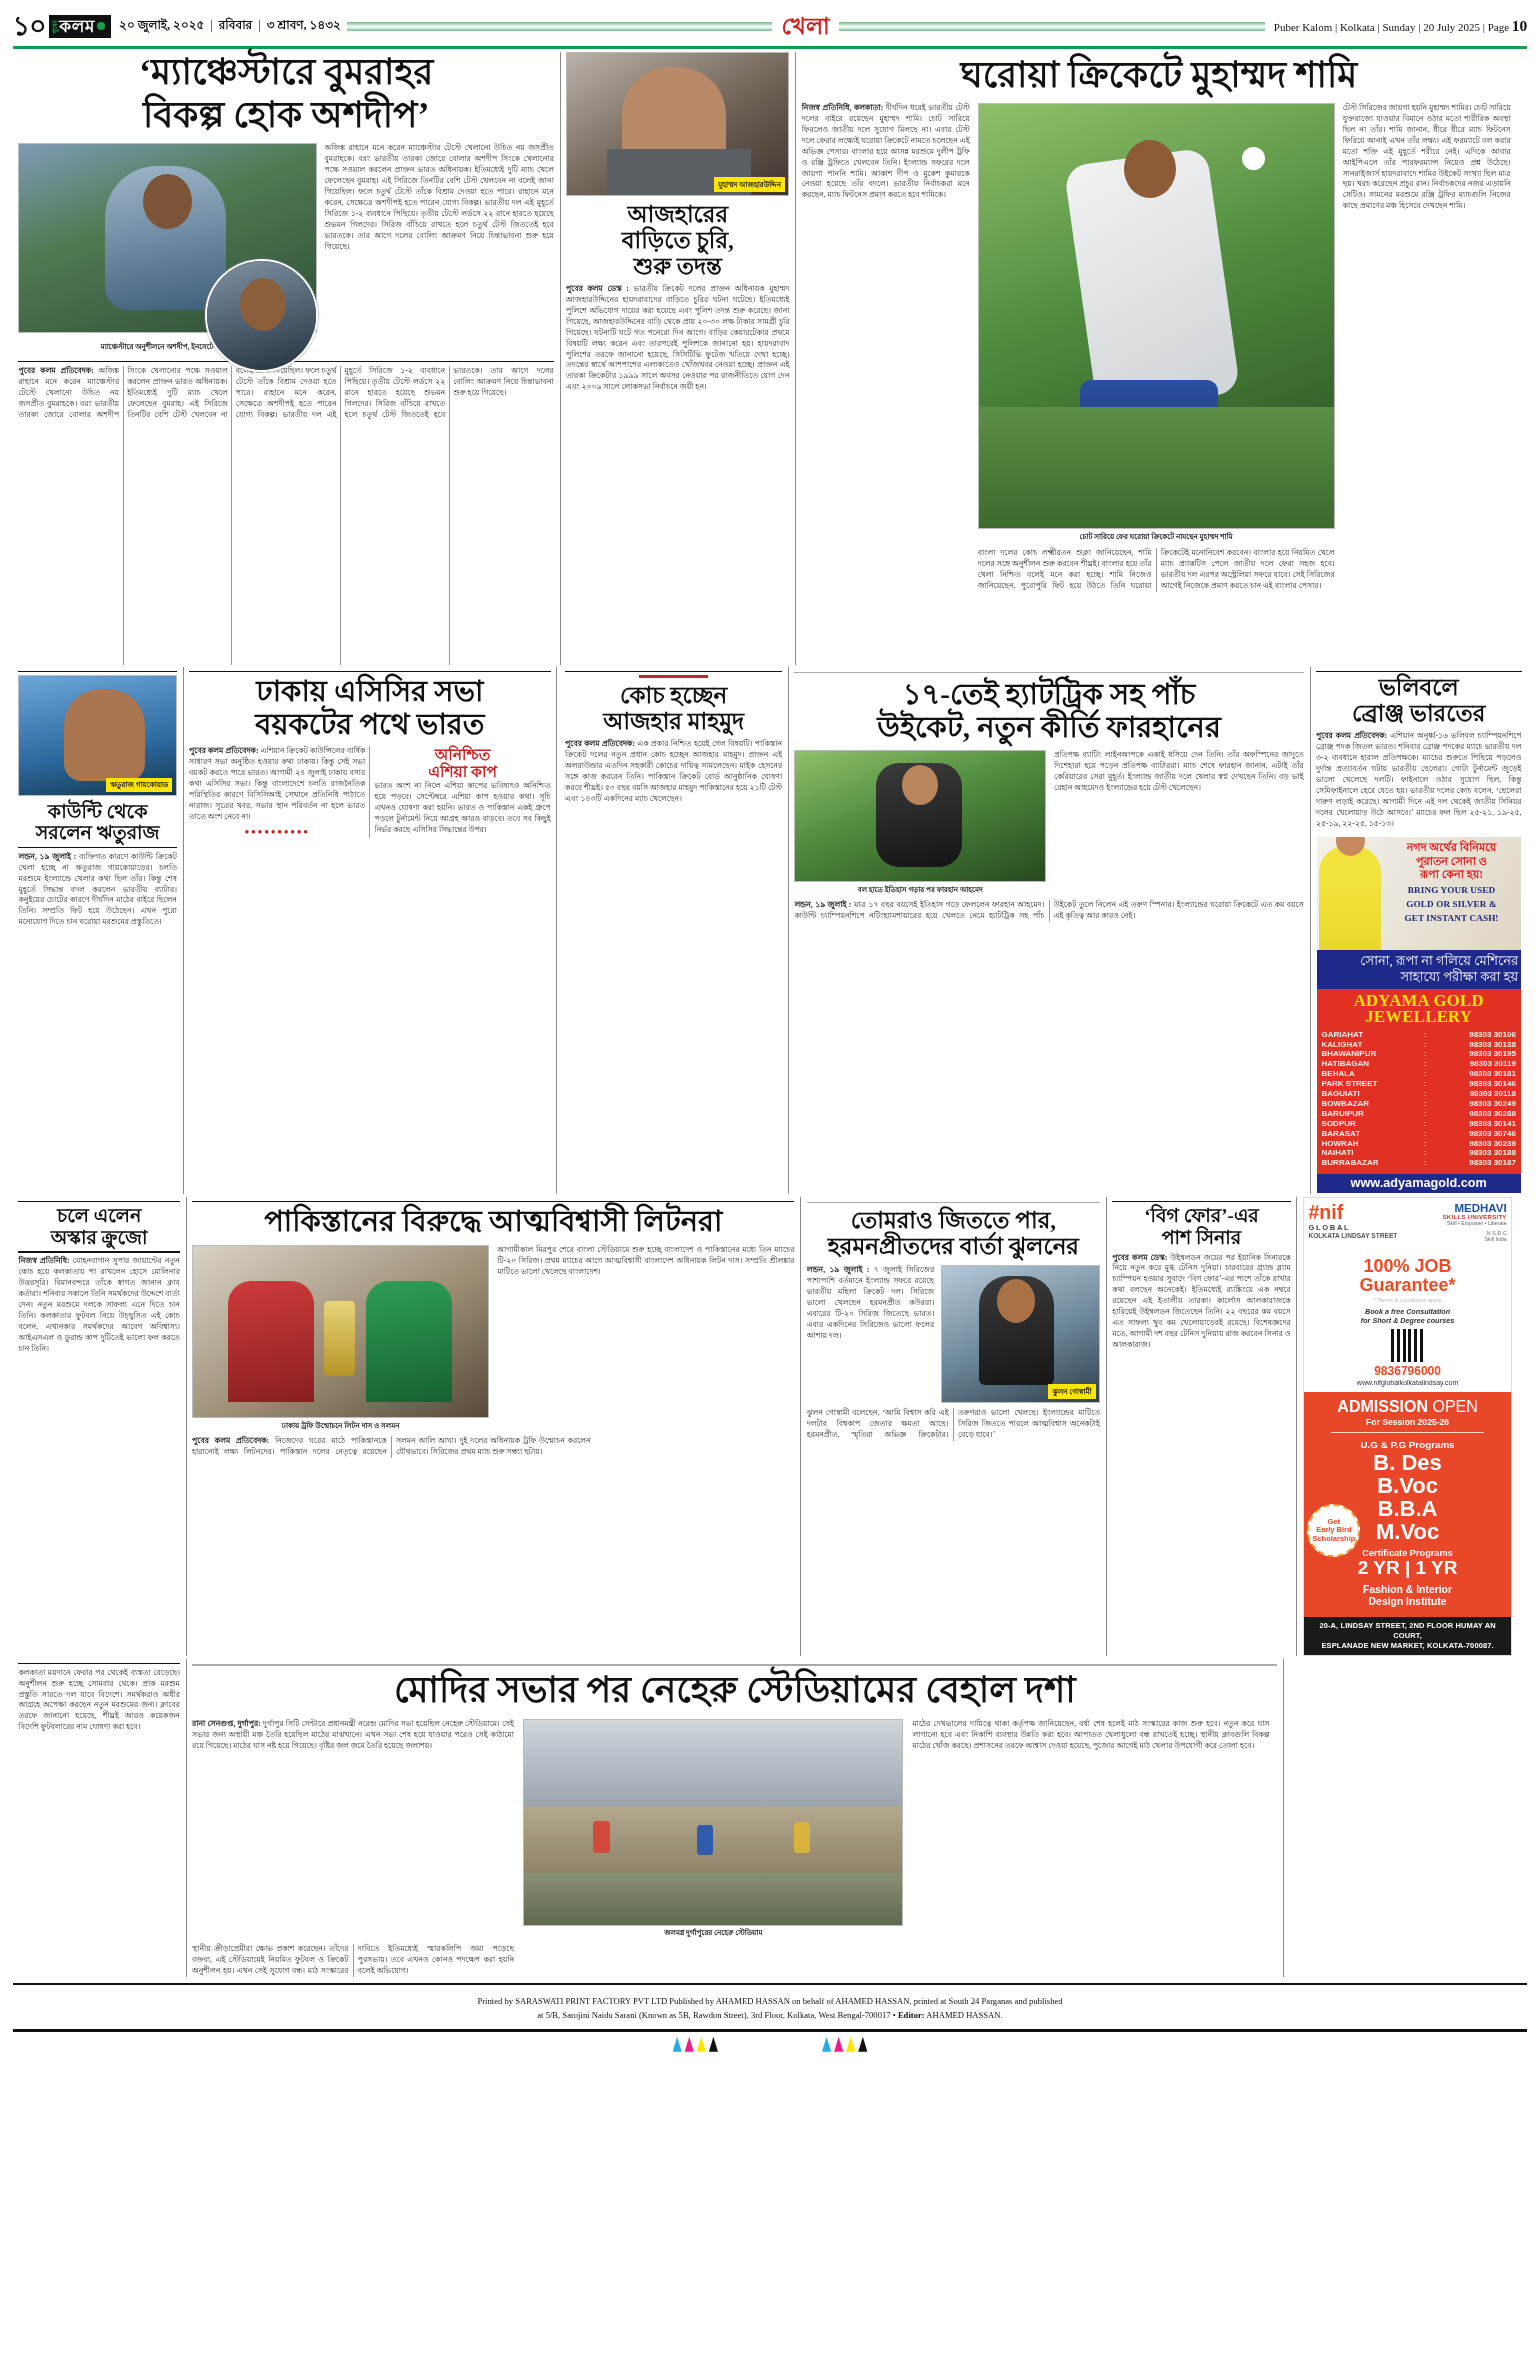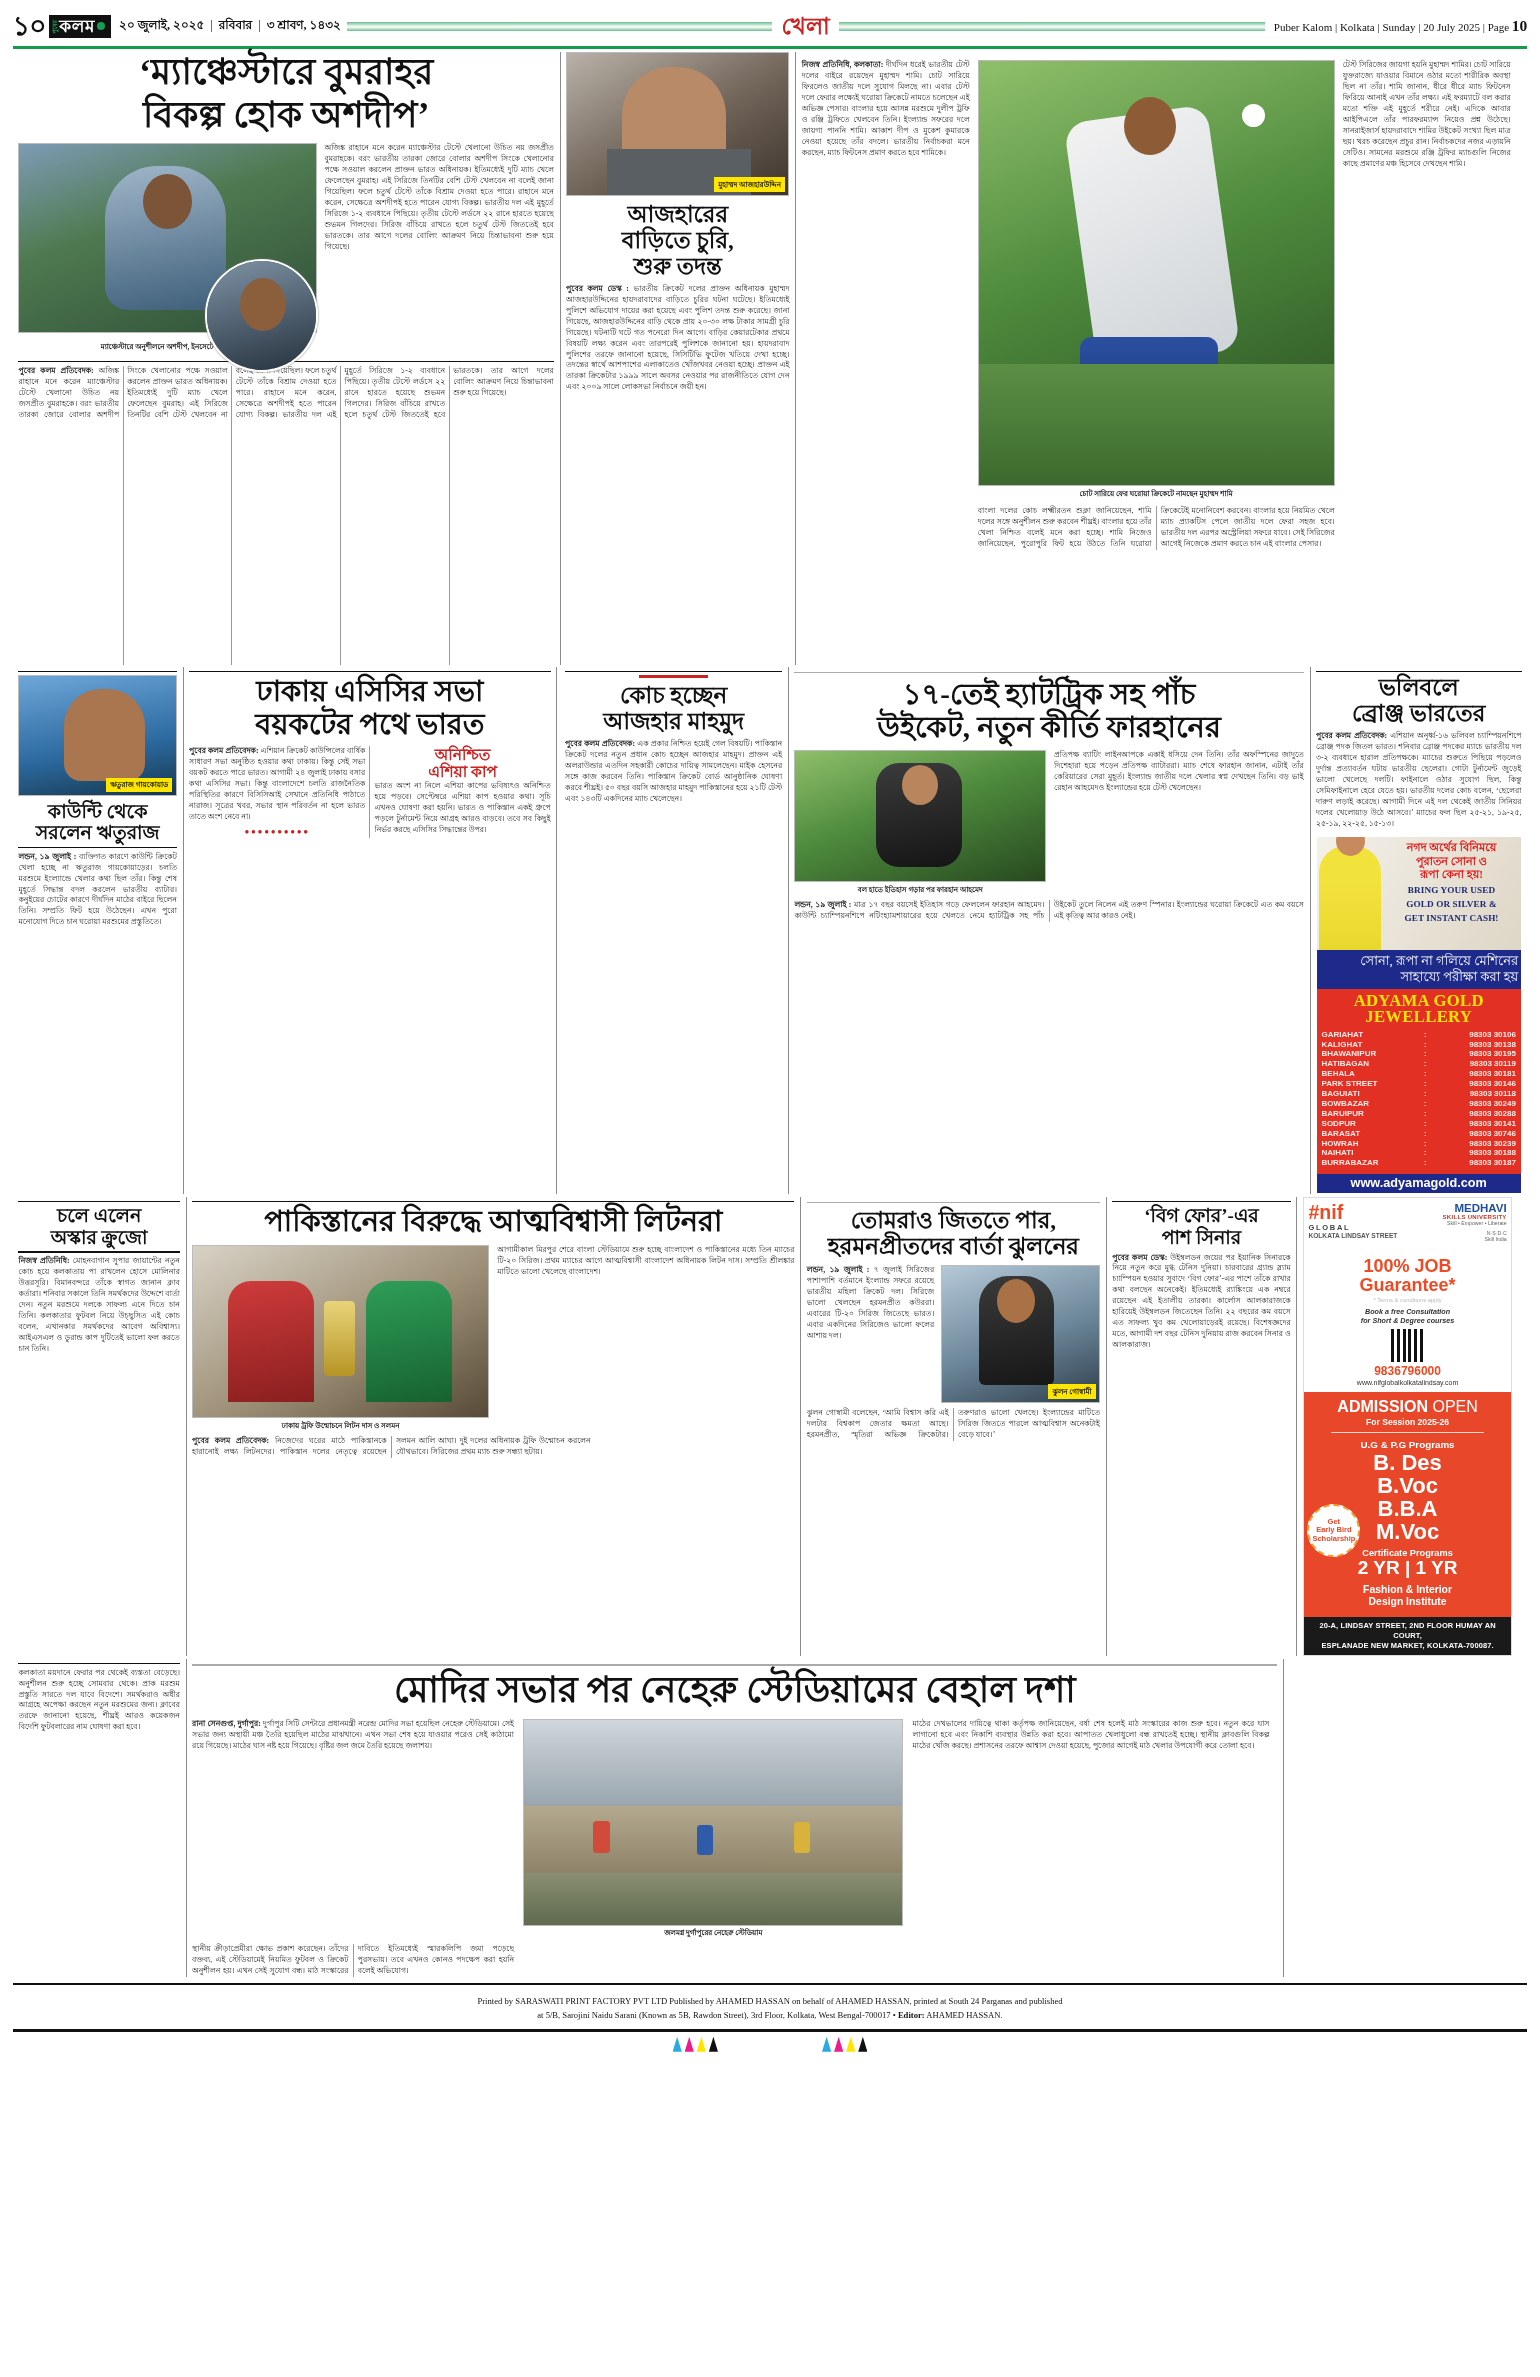--- a/index.html
+++ b/index.html
@@ -223,20 +223,21 @@
       <div class="hl hl-md">শুরু তদন্ত</div>
       <div class="body-txt" style="margin-top:4.6px;">
         <span class="byline">পুবের কলম ডেস্ক :</span>
         <span>ভারতীয় ক্রিকেট দলের প্রাক্তন অধিনায়ক মুহাম্মদ আজহারউদ্দিনের হায়দরাবাদের বাড়িতে চুরির ঘটনা ঘটেছে। ইতিমধ্যেই পুলিশে অভিযোগ দায়ের করা হয়েছে এবং পুলিশ তদন্ত শুরু করেছে। জানা গিয়েছে, আজহারউদ্দিনের বাড়ি থেকে প্রায় ২০-৩০ লক্ষ টাকার সামগ্রী চুরি গিয়েছে। ঘটনাটি ঘটে গত পনেরো দিন আগে। বাড়ির কেয়ারটেকার প্রথমে বিষয়টি লক্ষ্য করেন এবং তারপরেই পুলিশকে জানানো হয়। হায়দরাবাদ পুলিশের তরফে জানানো হয়েছে, সিসিটিভি ফুটেজ খতিয়ে দেখা হচ্ছে। তদন্তের স্বার্থে আশপাশের এলাকাতেও খোঁজখবর নেওয়া হচ্ছে। প্রাক্তন এই তারকা ক্রিকেটার ১৯৯৯ সালে অবসর নেওয়ার পর রাজনীতিতে যোগ দেন এবং ২০০৯ সালে লোকসভা নির্বাচনে জয়ী হন।</span>
       </div>
     </div>
 
     <div class="colrule"></div>
 
     <div class="col" style="width:726px;">
+      <div class="hl hl-xl" style="margin-top:2.3px;">ঘরোয়া ক্রিকেটে মুহাম্মদ শামি</div>
 
       <div style="display:flex; gap:8px; margin-top:8px;">
         <div style="width:168px;" class="body-txt">
           <span class="byline">নিজস্ব প্রতিনিধি, কলকাতা:</span>
           <span>দীর্ঘদিন ধরেই ভারতীয় টেস্ট দলের বাইরে রয়েছেন মুহাম্মদ শামি। চোট সারিয়ে ফিরলেও জাতীয় দলে সুযোগ মিলছে না। এবার টেস্ট দলে ফেরার লক্ষ্যেই ঘরোয়া ক্রিকেটে নামতে চলেছেন এই অভিজ্ঞ পেসার। বাংলার হয়ে আসন্ন মরশুমে দুলীপ ট্রফি ও রঞ্জি ট্রফিতে খেলবেন তিনি। ইংল্যান্ড সফরের দলে জায়গা পাননি শামি। আকাশ দীপ ও মুকেশ কুমারকে নেওয়া হয়েছে তাঁর বদলে। ভারতীয় নির্বাচকরা মনে করছেন, ম্যাচ ফিটনেস প্রমাণ করতে হবে শামিকে।</span>
         </div>
         <div style="width:357px;">
           <div class="photo ph-d" style="height:426px;position:relative;">
             <div style="position:absolute;left:101px;top:52px;width:144px;height:247px;background:linear-gradient(160deg,#f2f2f2,#cfd4d8);border-radius:23px;transform:rotate(-8deg);"></div>
             <div style="position:absolute;left:145px;top:36px;width:52px;height:58px;background:#8d5c37;border-radius:50%;"></div>

